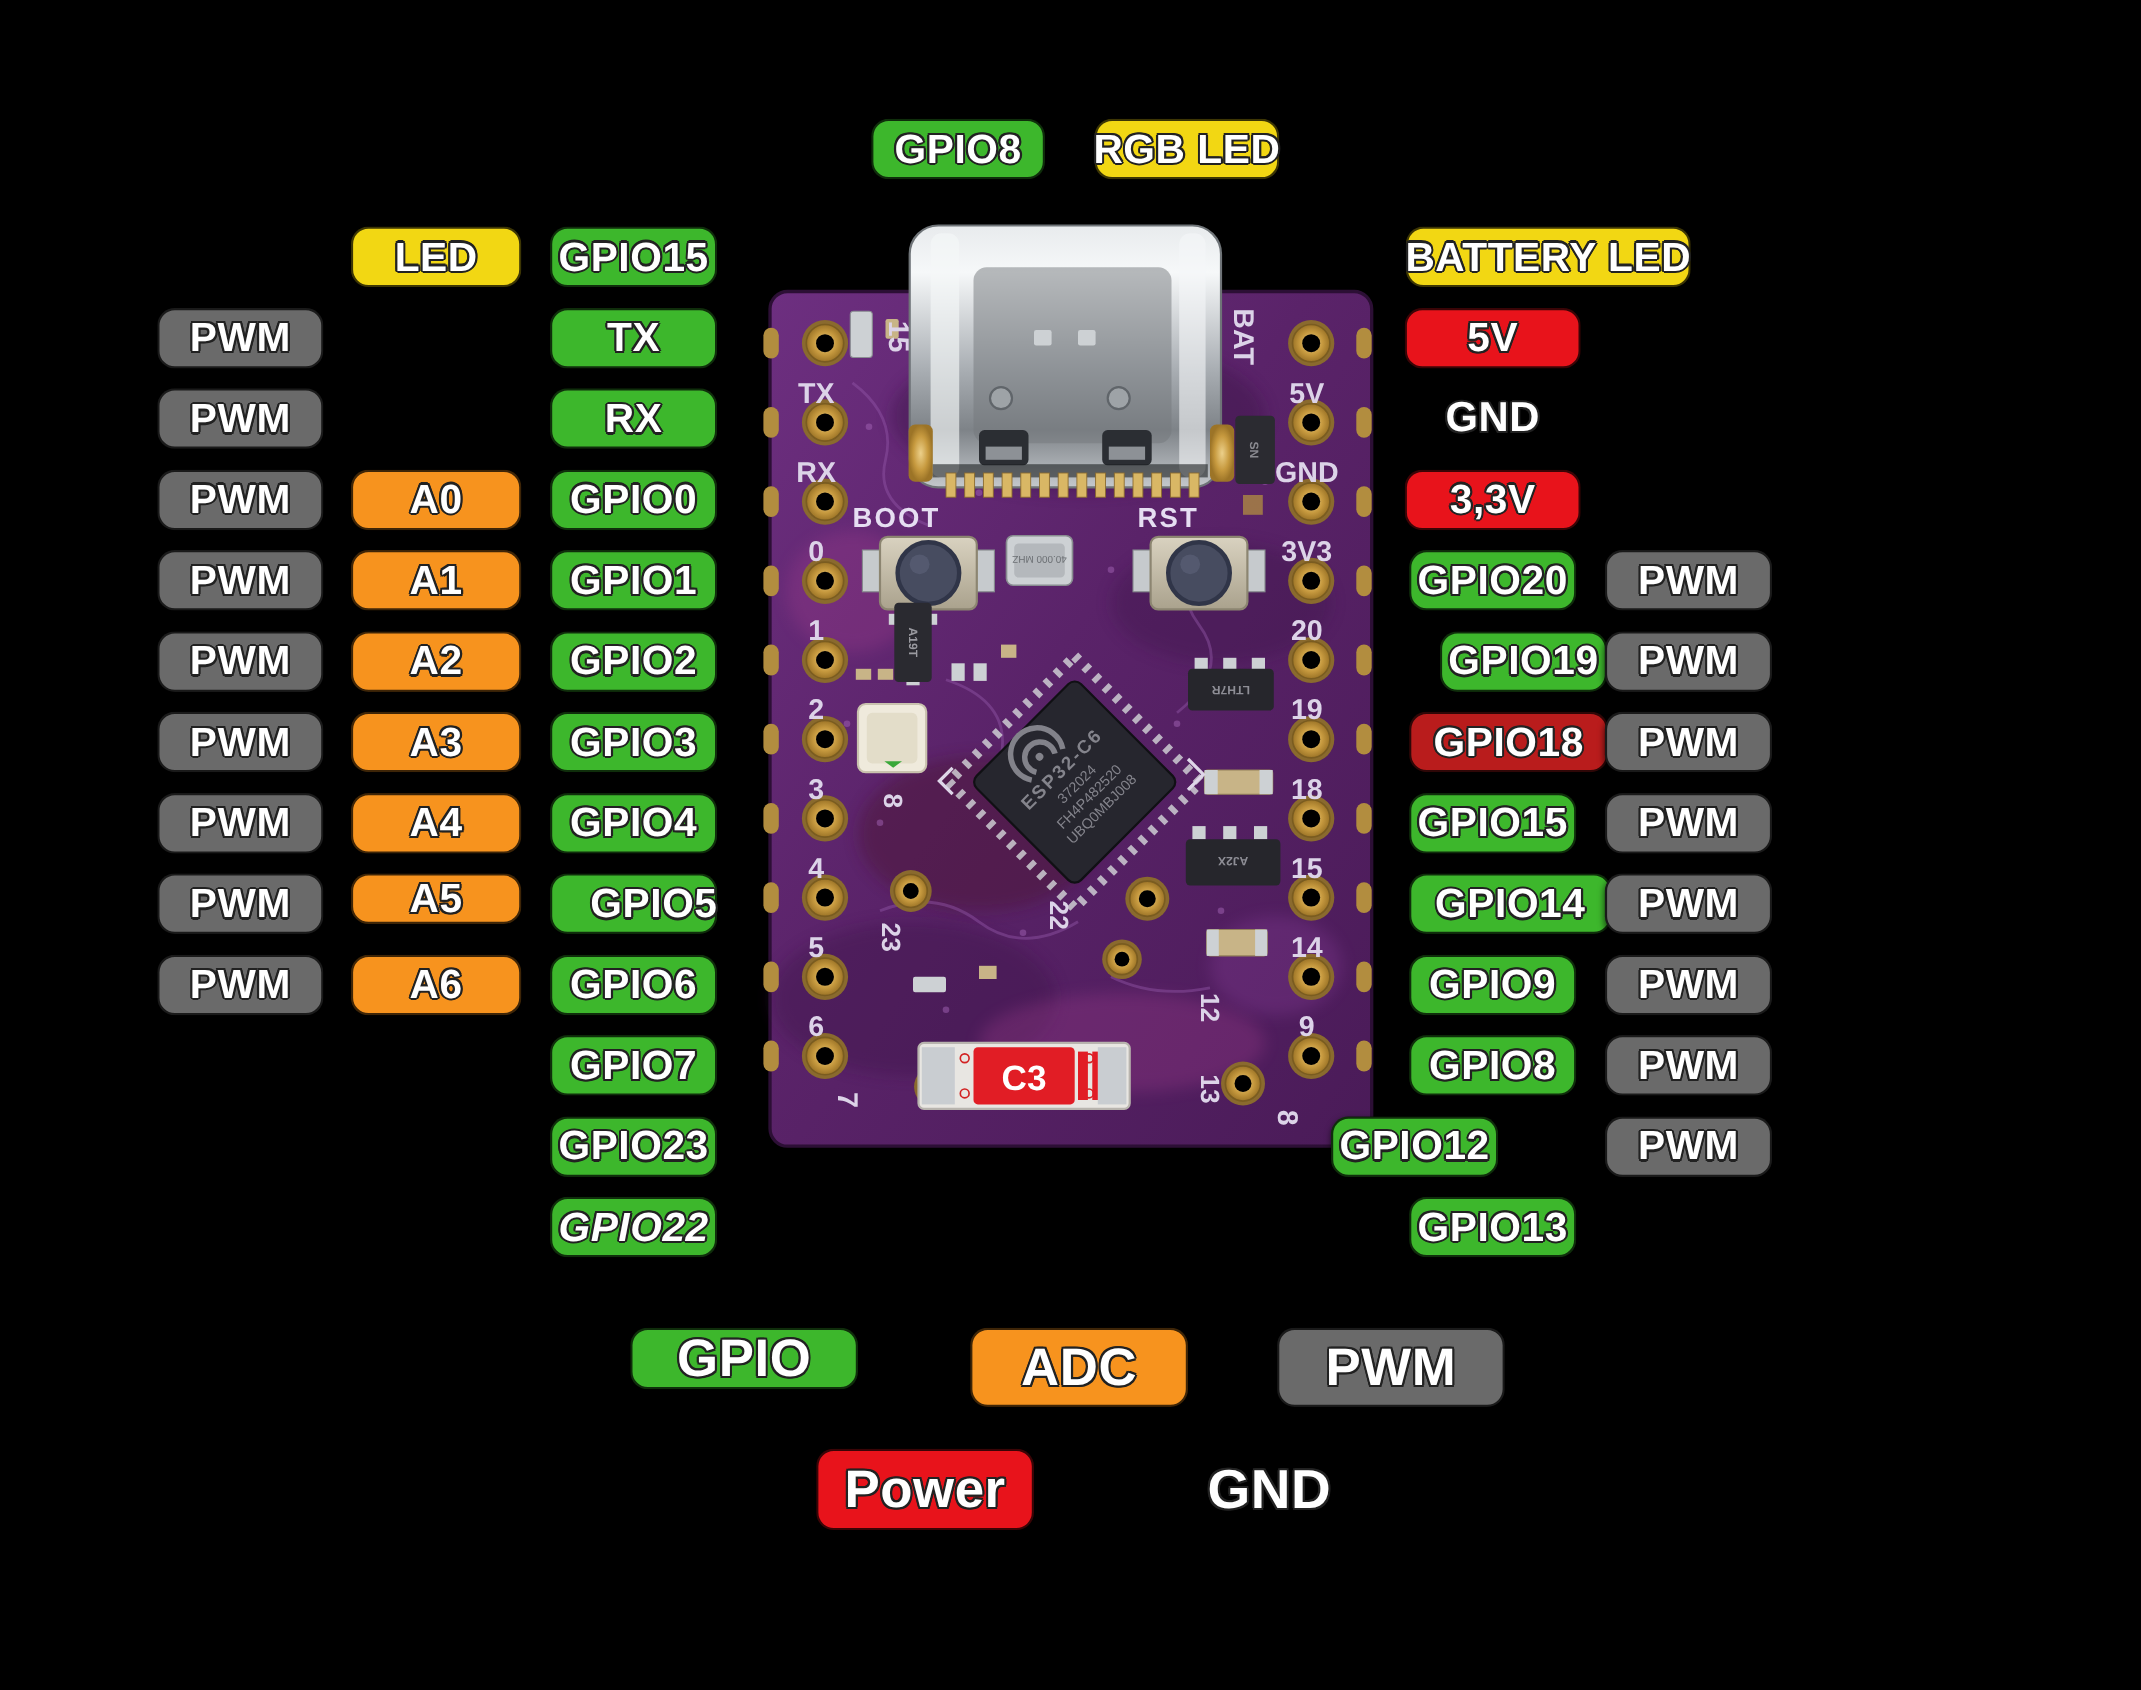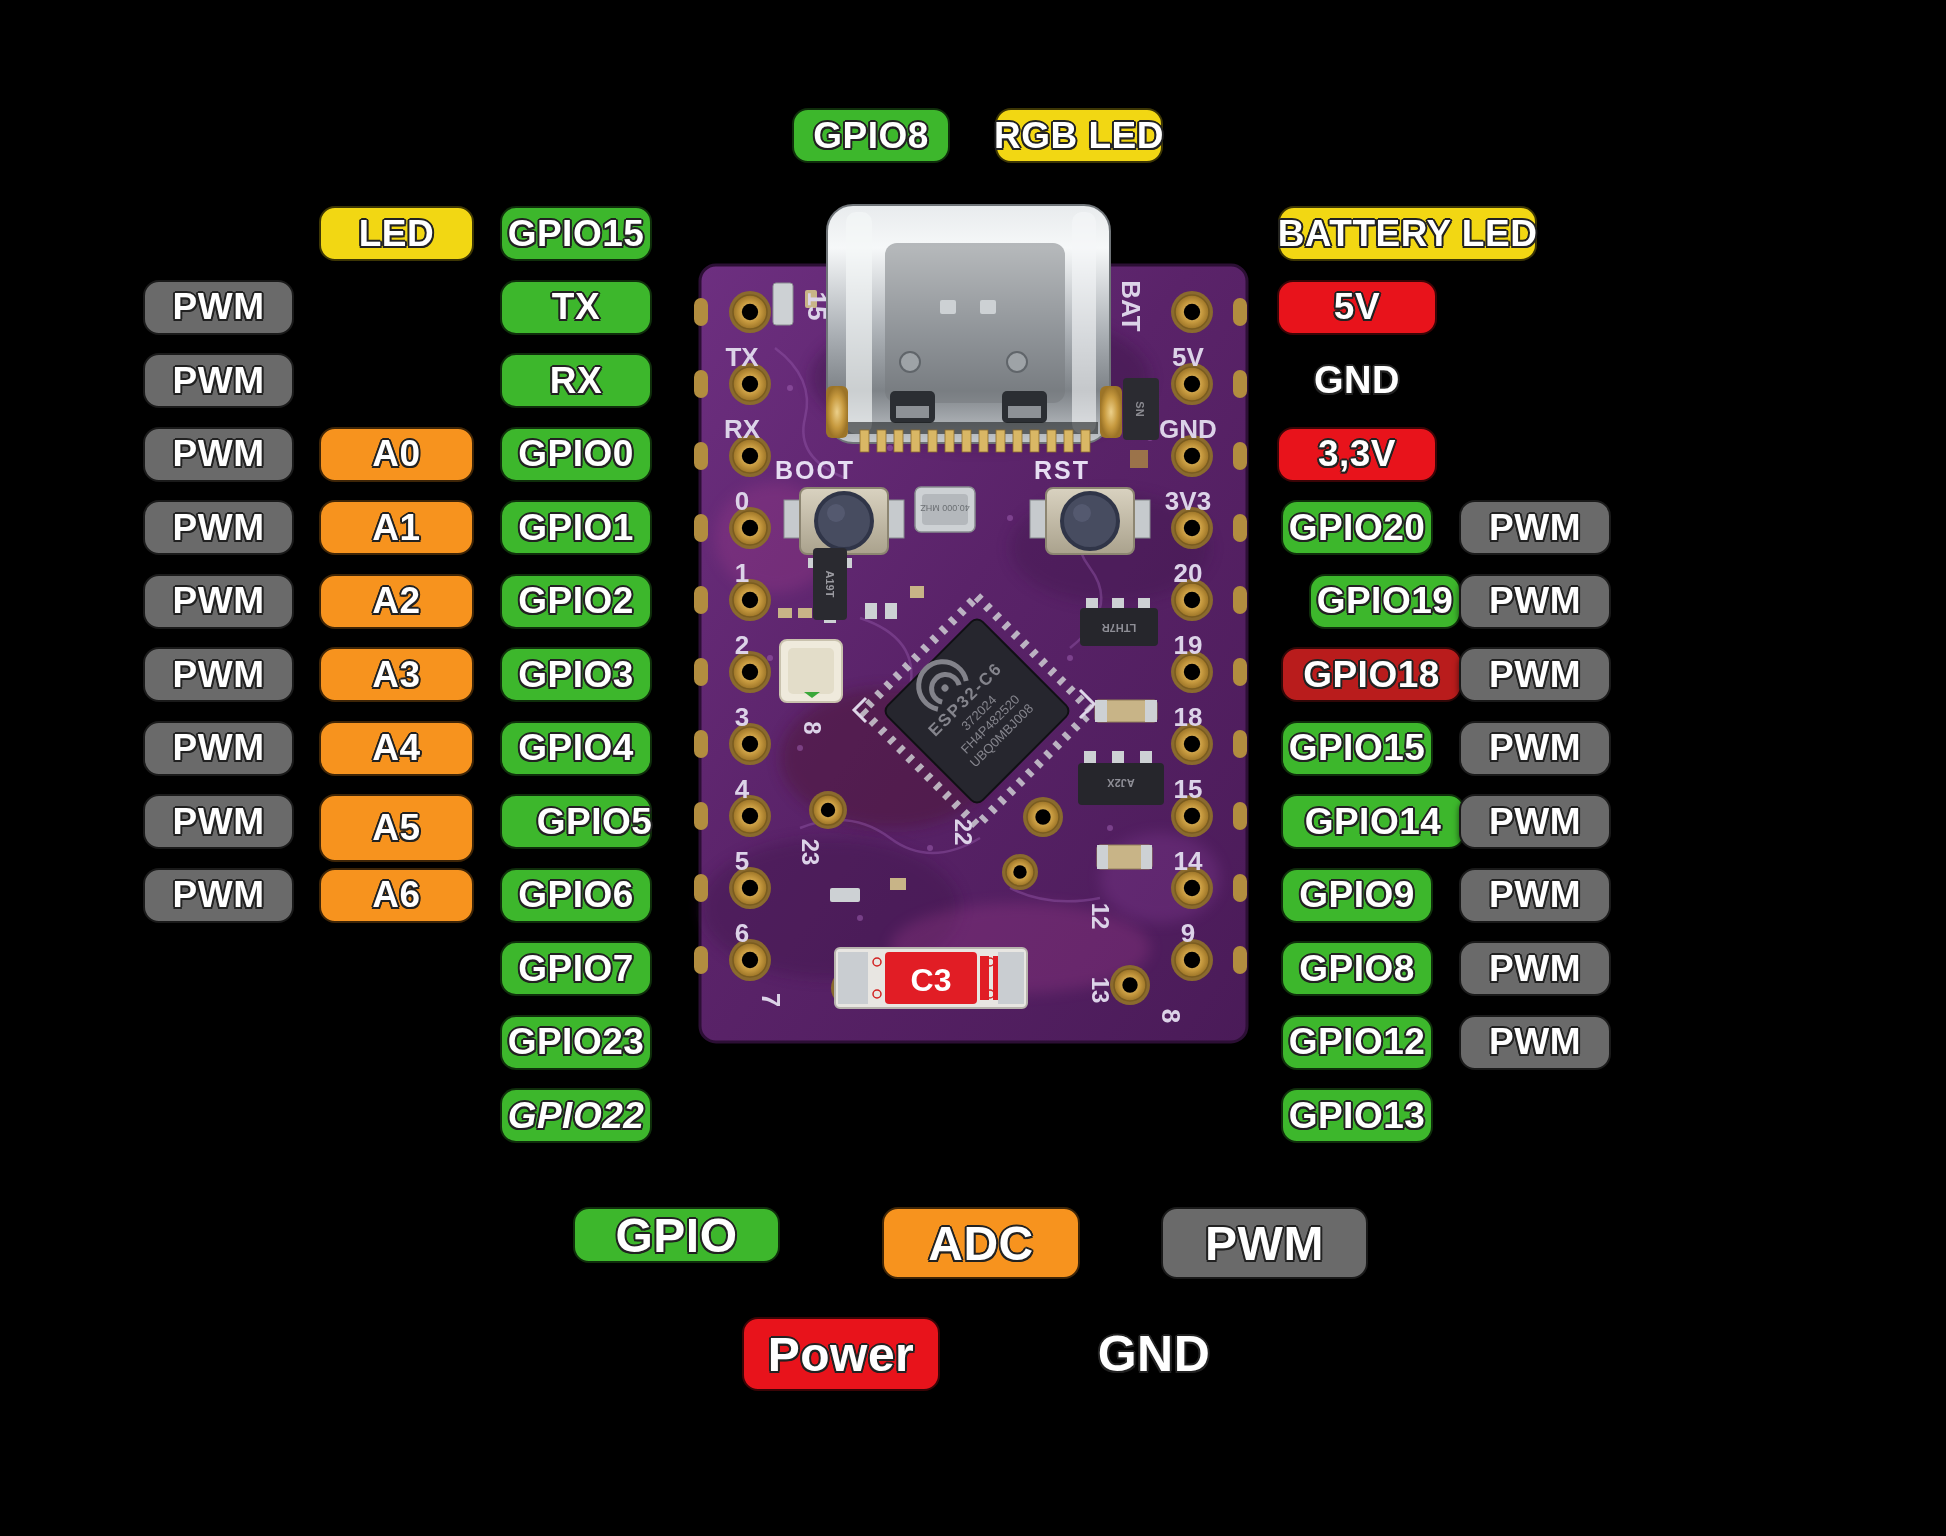--- a/index.html
+++ b/index.html
@@ -374,21 +374,21 @@
       <div class="pill" style="left: 143px; top: 573.5px; width: 151px; height: 55px; font-size: 37px; background: rgb(106, 106, 106);">PWM</div>
       <div class="pill" style="left: 319px; top: 573.5px; width: 155px; height: 55px; font-size: 37px; background: rgb(247, 147, 30);">A2</div>
       <div class="pill" style="left: 500px; top: 573.5px; width: 152px; height: 55px; font-size: 37px; background: rgb(61, 183, 44);">GPIO2</div>
       <div class="pill" style="left: 143px; top: 647px; width: 151px; height: 55px; font-size: 37px; background: rgb(106, 106, 106);">PWM</div>
       <div class="pill" style="left: 319px; top: 647px; width: 155px; height: 55px; font-size: 37px; background: rgb(247, 147, 30);">A3</div>
       <div class="pill" style="left: 500px; top: 647px; width: 152px; height: 55px; font-size: 37px; background: rgb(61, 183, 44);">GPIO3</div>
       <div class="pill" style="left: 143px; top: 720.5px; width: 151px; height: 55px; font-size: 37px; background: rgb(106, 106, 106);">PWM</div>
       <div class="pill" style="left: 319px; top: 720.5px; width: 155px; height: 55px; font-size: 37px; background: rgb(247, 147, 30);">A4</div>
       <div class="pill" style="left: 500px; top: 720.5px; width: 152px; height: 55px; font-size: 37px; background: rgb(61, 183, 44);">GPIO4</div>
       <div class="pill" style="left: 143px; top: 794px; width: 151px; height: 55px; font-size: 37px; background: rgb(106, 106, 106);">PWM</div>
-      <div class="pill" style="left: 319px; top: 794px; width: 155px; height: 68px; font-size: 37px; background: rgb(247, 147, 30);">A5</div>
+      <div class="pill" style="left: 319px; top: 794px; width: 155px; height: 46px; font-size: 37px; background: rgb(247, 147, 30);">A5</div>
       <div class="pill" style="left: 500px; top: 794px; width: 152px; height: 55px; font-size: 37px; background: rgb(61, 183, 44); padding-left: 37px;">GPIO5</div>
       <div class="pill" style="left: 143px; top: 867.5px; width: 151px; height: 55px; font-size: 37px; background: rgb(106, 106, 106);">PWM</div>
       <div class="pill" style="left: 319px; top: 867.5px; width: 155px; height: 55px; font-size: 37px; background: rgb(247, 147, 30);">A6</div>
       <div class="pill" style="left: 500px; top: 867.5px; width: 152px; height: 55px; font-size: 37px; background: rgb(61, 183, 44);">GPIO6</div>
       <div class="pill" style="left: 500px; top: 941px; width: 152px; height: 55px; font-size: 37px; background: rgb(61, 183, 44);">GPIO7</div>
       <div class="pill" style="left: 500px; top: 1014.5px; width: 152px; height: 55px; font-size: 37px; background: rgb(61, 183, 44);">GPIO23</div>
       <div class="pill" style="left: 500px; top: 1088px; width: 152px; height: 55px; font-size: 37px; background: rgb(61, 183, 44); font-style: italic;">GPIO22</div>
       <div class="pill" style="left: 1278px; top: 206px; width: 259px; height: 55px; font-size: 37px; background: rgb(242, 215, 19);">BATTERY LED</div>
       <div class="pill" style="left: 1277px; top: 279.5px; width: 160px; height: 55px; font-size: 37px; background: rgb(232, 19, 27);">5V</div>
       <div class="pill gnd" style="left: 1277px; top: 353px; width: 160px; height: 55px; font-size: 38px;">GND</div>
@@ -400,21 +400,21 @@
       <div class="pill" style="left: 1281px; top: 647px; width: 181px; height: 55px; font-size: 37px; background: #b91c1c;">GPIO18</div>
       <div class="pill" style="left: 1459px; top: 647px; width: 152px; height: 55px; font-size: 37px; background: rgb(106, 106, 106);">PWM</div>
       <div class="pill" style="left: 1281px; top: 720.5px; width: 152px; height: 55px; font-size: 37px; background: rgb(61, 183, 44);">GPIO15</div>
       <div class="pill" style="left: 1459px; top: 720.5px; width: 152px; height: 55px; font-size: 37px; background: rgb(106, 106, 106);">PWM</div>
       <div class="pill" style="left: 1281px; top: 794px; width: 184px; height: 55px; font-size: 37px; background: rgb(61, 183, 44);">GPIO14</div>
       <div class="pill" style="left: 1459px; top: 794px; width: 152px; height: 55px; font-size: 37px; background: rgb(106, 106, 106);">PWM</div>
       <div class="pill" style="left: 1281px; top: 867.5px; width: 152px; height: 55px; font-size: 37px; background: rgb(61, 183, 44);">GPIO9</div>
       <div class="pill" style="left: 1459px; top: 867.5px; width: 152px; height: 55px; font-size: 37px; background: rgb(106, 106, 106);">PWM</div>
       <div class="pill" style="left: 1281px; top: 941px; width: 152px; height: 55px; font-size: 37px; background: rgb(61, 183, 44);">GPIO8</div>
       <div class="pill" style="left: 1459px; top: 941px; width: 152px; height: 55px; font-size: 37px; background: rgb(106, 106, 106);">PWM</div>
-      <div class="pill" style="left: 1281px; top: 1014.5px; width: 152px; height: 55px; font-size: 37px; background: rgb(61, 183, 44);">GPIO12</div>
+      <div class="pill" style="left: 1210px; top: 1014.5px; width: 152px; height: 55px; font-size: 37px; background: rgb(61, 183, 44);">GPIO12</div>
       <div class="pill" style="left: 1459px; top: 1014.5px; width: 152px; height: 55px; font-size: 37px; background: rgb(106, 106, 106);">PWM</div>
       <div class="pill" style="left: 1281px; top: 1088px; width: 152px; height: 55px; font-size: 37px; background: rgb(61, 183, 44);">GPIO13</div>
       <div class="pill" style="left: 573px; top: 1207px; width: 207px; height: 56px; font-size: 48px; background: rgb(61, 183, 44);">GPIO</div>
       <div class="pill" style="left: 882px; top: 1207px; width: 198px; height: 72px; font-size: 48px; background: rgb(247, 147, 30);">ADC</div>
       <div class="pill" style="left: 1161px; top: 1207px; width: 207px; height: 72px; font-size: 48px; background: rgb(106, 106, 106);">PWM</div>
       <div class="pill" style="left: 742px; top: 1317px; width: 198px; height: 74px; font-size: 48px; background: rgb(232, 19, 27);">Power</div>
       <div class="pill gnd" style="left: 1054px; top: 1317px; width: 200px; height: 74px; font-size: 50px;">GND</div>
     </div>
 </div>
 

